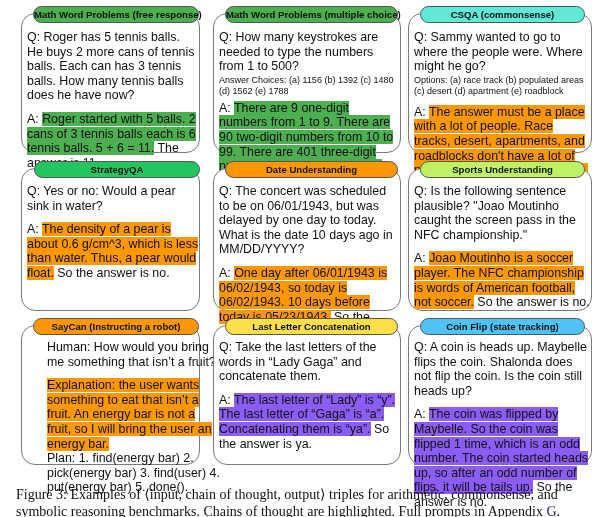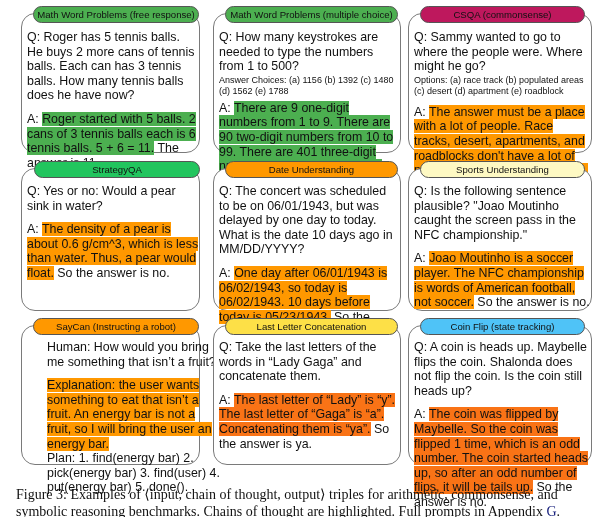--- a/index.html
+++ b/index.html
@@ -1,25 +1,25 @@
 <!DOCTYPE html>
 <html><head>
 <meta charset="utf-8">
 <style>
   html, body { margin:0; padding:0; background:#ffffff; }
   body { width:600px; height:517px; position:relative; overflow:hidden; font-family:"Liberation Sans", sans-serif; color:#111; }
   .card { position:absolute; border:1.6px solid #7a7a7a; border-radius:14px; background:#fff; box-sizing:border-box; }
   .pill { position:absolute; height:17px; border:1.2px solid #555; border-radius:9px; box-sizing:border-box;
-          font-size:9.6px; font-weight:normal; text-align:center; line-height:15px; color:#111; white-space:nowrap; }
+          font-size:9.6px; font-weight:bold; text-align:center; line-height:15px; color:#111; white-space:nowrap; }
   .body { position:absolute; font-size:12.4px; line-height:14.6px; color:#111; }
   .small { font-size:9px; line-height:11px; display:block; margin-top:1px; }
   .gap { height:9px; }
   .hl-green { background:#4caf50; }
   .hl-orange { background:#ff9800; }
-  .hl-blue { background:#f97316; }
+  .hl-blue { background:#8b5cf6; }
   .caption { position:absolute; left:16px; top:487px; width:580px; font-family:"Liberation Serif", serif; font-size:14px; line-height:16.5px; color:#111; }
   .caption .link { color:#1a237e; }
 </style>
 </head>
 <body>
 
 <div class="card" style="left:21px;top:13px;width:179px;height:140px;"></div>
 <div class="pill" style="left:33px;top:6px;width:166px;background:#4caf50;">Math Word Problems (free response)</div>
 <div class="body" style="left:27px;top:30px;width:172px;">
   <span>Q: Roger has 5 tennis balls. He buys 2 more cans of tennis balls. Each can has 3 tennis balls. How many tennis balls does he have now?</span>
@@ -30,21 +30,21 @@
 <div class="card" style="left:213px;top:13px;width:188px;height:140px;"></div>
 <div class="pill" style="left:225px;top:6px;width:173px;background:#4caf50;">Math Word Problems (multiple choice)</div>
 <div class="body" style="left:219px;top:30px;width:180px;">
   <span>Q: How many keystrokes are needed to type the numbers from 1 to 500?</span>
   <span class="small">Answer Choices: (a) 1156 (b) 1392 (c) 1480 (d) 1562 (e) 1788</span>
   <div style="height:4px;"></div>
   <span>A: </span><span class="hl-green">There are 9 one-digit numbers from 1 to 9. There are 90 two-digit numbers from 10 to 99. There are 401 three-digit numbers from 100 to 500. 9 + 90(2) + 401(3) = 1392.</span><span> The answer is (b).</span>
 </div>
 
 <div class="card" style="left:408px;top:13px;width:184px;height:140px;"></div>
-<div class="pill" style="left:420px;top:6px;width:165px;background:#be185d;">CSQA (commonsense)</div>
+<div class="pill" style="left:420px;top:6px;width:165px;background:#5eead4;">CSQA (commonsense)</div>
 <div class="body" style="left:414px;top:30px;width:178px;">
   <span>Q: Sammy wanted to go to where the people were. Where might he go?</span>
   <span class="small">Options: (a) race track (b) populated areas (c) desert (d) apartment (e) roadblock</span>
   <div style="height:8px;"></div>
   <span>A: </span><span class="hl-orange">The answer must be a place with a lot of people. Race tracks, desert, apartments, and roadblocks don't have a lot of people, but populated areas do.</span><span> So the answer is (b).</span>
 </div>
 
 <div class="card" style="left:21px;top:168px;width:179px;height:143px;"></div>
 <div class="pill" style="left:34px;top:161px;width:166px;background:#22c55e;">StrategyQA</div>
 <div class="body" style="left:27px;top:184px;width:172px;">
@@ -55,21 +55,21 @@
 
 <div class="card" style="left:213px;top:168px;width:188px;height:143px;"></div>
 <div class="pill" style="left:225px;top:161px;width:173px;background:#ff9800;text-align:center;">Date Understanding</div>
 <div class="body" style="left:219px;top:184px;width:180px;">
   <span>Q: The concert was scheduled to be on 06/01/1943, but was delayed by one day to today. What is the date 10 days ago in MM/DD/YYYY?</span>
   <div class="gap"></div>
   <span>A: </span><span class="hl-orange">One day after 06/01/1943 is 06/02/1943, so today is 06/02/1943. 10 days before today is 05/23/1943.</span><span> So the answer is 05/23/1943.</span>
 </div>
 
 <div class="card" style="left:408px;top:168px;width:184px;height:143px;"></div>
-<div class="pill" style="left:420px;top:161px;width:165px;background:#fef9c3;">Sports Understanding</div>
+<div class="pill" style="left:420px;top:161px;width:165px;background:#bef264;">Sports Understanding</div>
 <div class="body" style="left:414px;top:184px;width:178px;">
   <span>Q: Is the following sentence plausible? "Joao Moutinho caught the screen pass in the NFC championship."</span>
   <div class="gap"></div>
   <span>A: </span><span class="hl-orange">Joao Moutinho is a soccer player. The NFC championship is words of American football, not soccer.</span><span> So the answer is no.</span>
 </div>
 
 <div class="card" style="left:21px;top:325px;width:179px;height:140px;"></div>
 <div class="pill" style="left:33px;top:318px;width:166px;background:#ff9800;">SayCan (Instructing a robot)</div>
 <div class="body" style="left:27px;top:340px;width:173px;padding-left:20px;">
   <span>Human: How would you bring me something that isn’t a fruit?</span>

